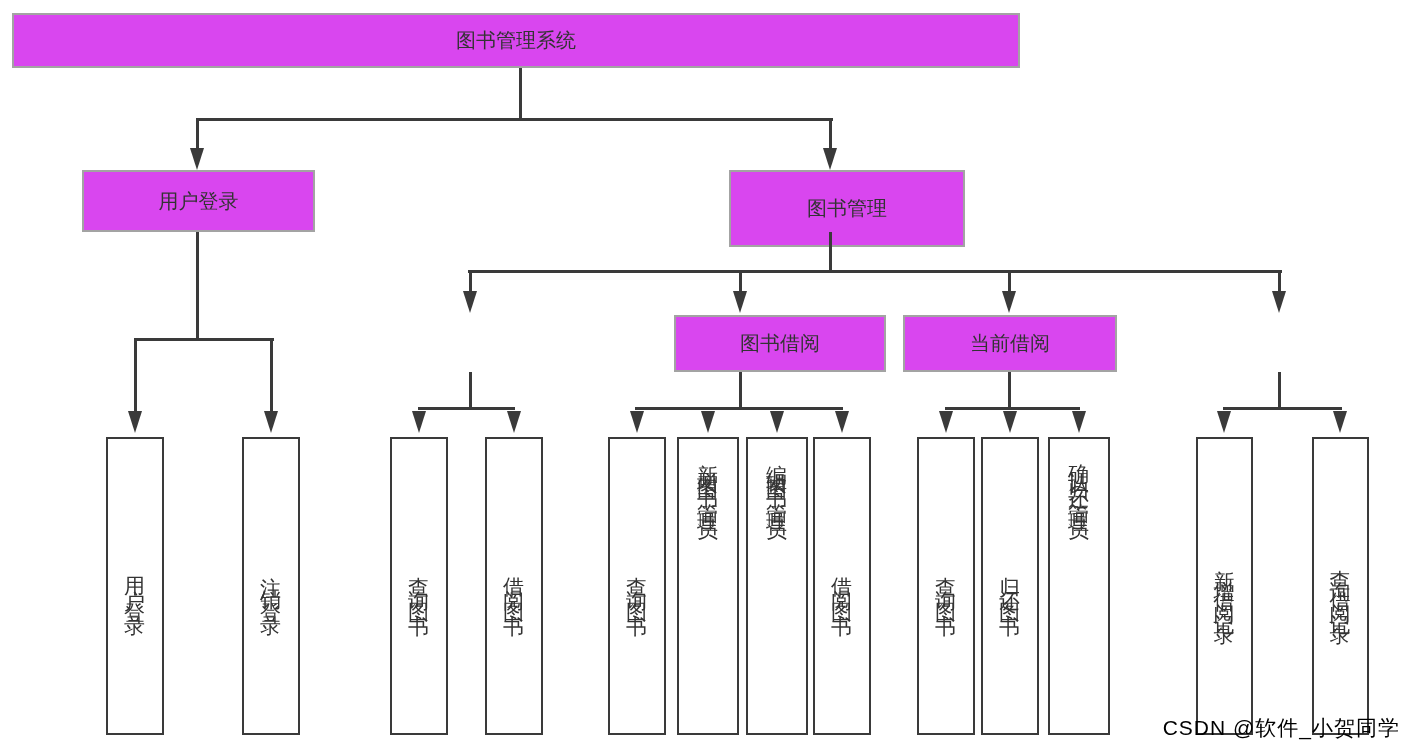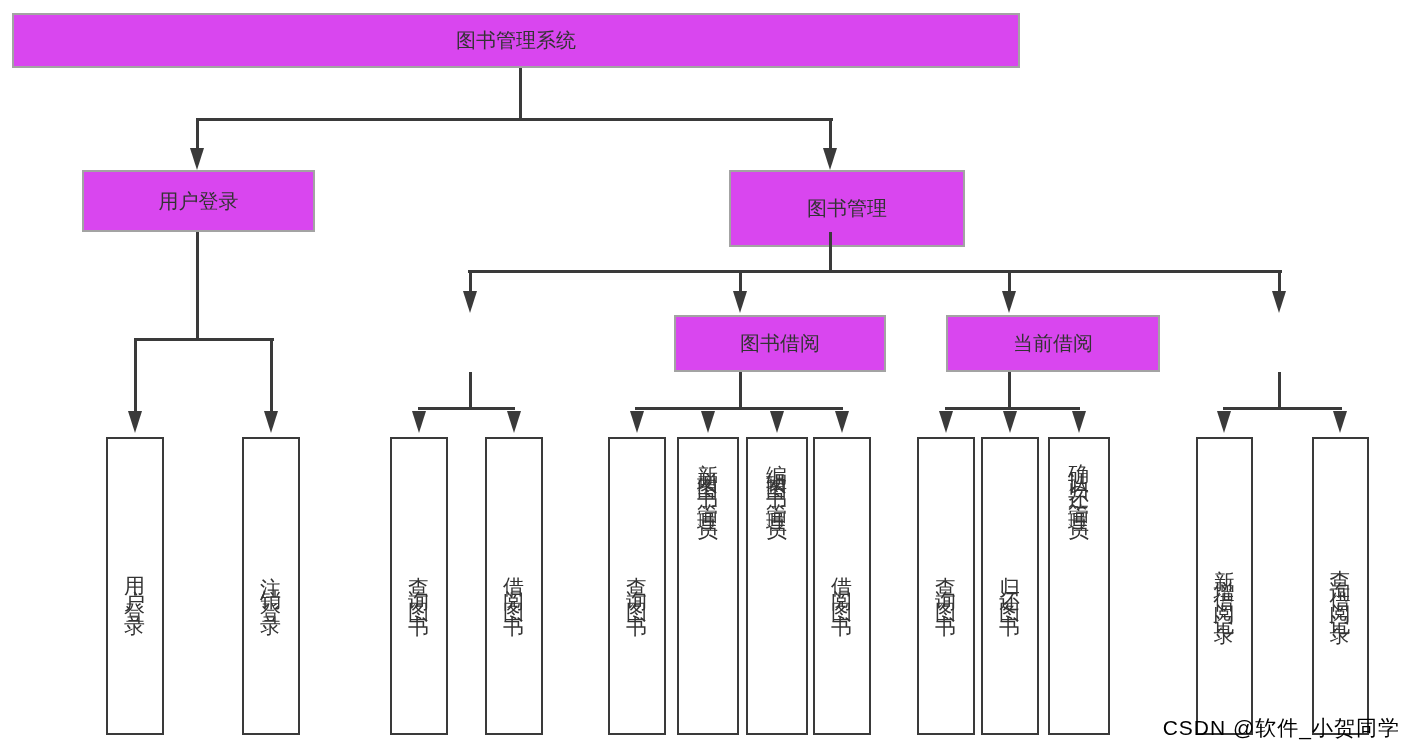--- a/index.html
+++ b/index.html
@@ -69,21 +69,21 @@
   <div class="vline" style="left:469px; top:270px; height:24px;"></div>
   <div class="vline" style="left:739px; top:270px; height:24px;"></div>
   <div class="vline" style="left:1008px; top:270px; height:24px;"></div>
   <div class="vline" style="left:1278px; top:270px; height:24px;"></div>
   <div class="arrow" style="left:463px; top:291px;"></div>
   <div class="arrow" style="left:733px; top:291px;"></div>
   <div class="arrow" style="left:1002px; top:291px;"></div>
   <div class="arrow" style="left:1272px; top:291px;"></div>
 
   <div class="node" style="left:634px; top:315px; width:212px; height:57px;margin-left:40px;">图书借阅</div>
-  <div class="node" style="left:903px; top:315px; width:214px; height:57px;margin-left:43px;">当前借阅</div>
+  <div class="node" style="left:903px; top:315px; width:214px; height:57px;">当前借阅</div>
 
   <div class="vline" style="left:469px; top:372px; height:38px;"></div>
   <div class="hline" style="left:418px; top:407px; width:97px;"></div>
   <div class="arrow" style="left:412px; top:411px;"></div>
   <div class="arrow" style="left:507px; top:411px;"></div>
 
   <div class="vline" style="left:739px; top:372px; height:38px;"></div>
   <div class="hline" style="left:635px; top:407px; width:208px;"></div>
   <div class="arrow" style="left:630px; top:411px;"></div>
   <div class="arrow" style="left:701px; top:411px;"></div>

